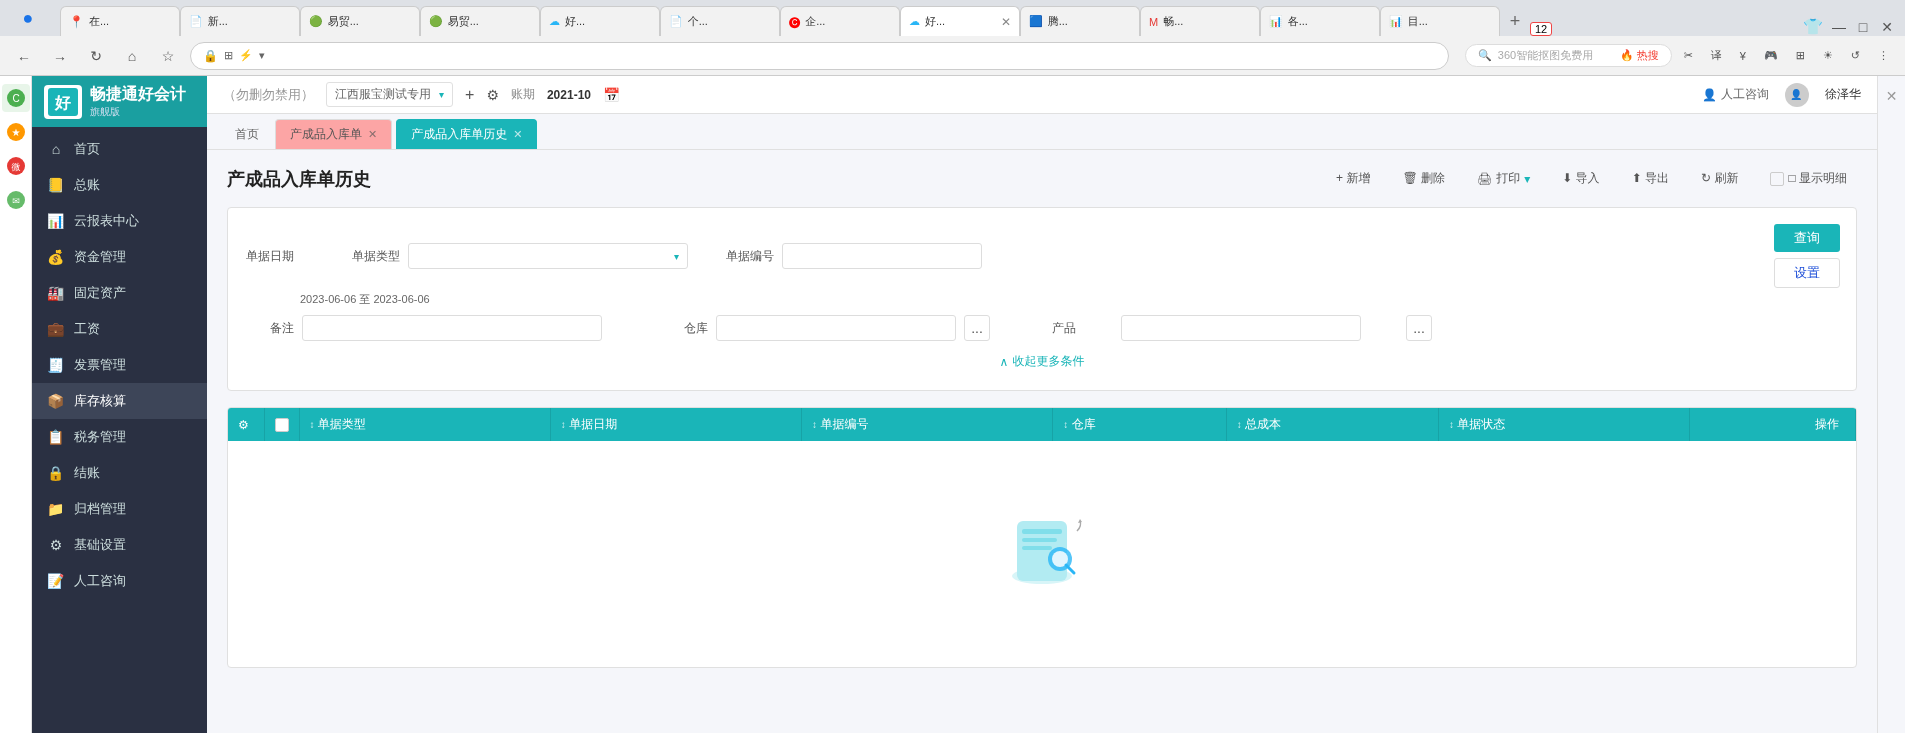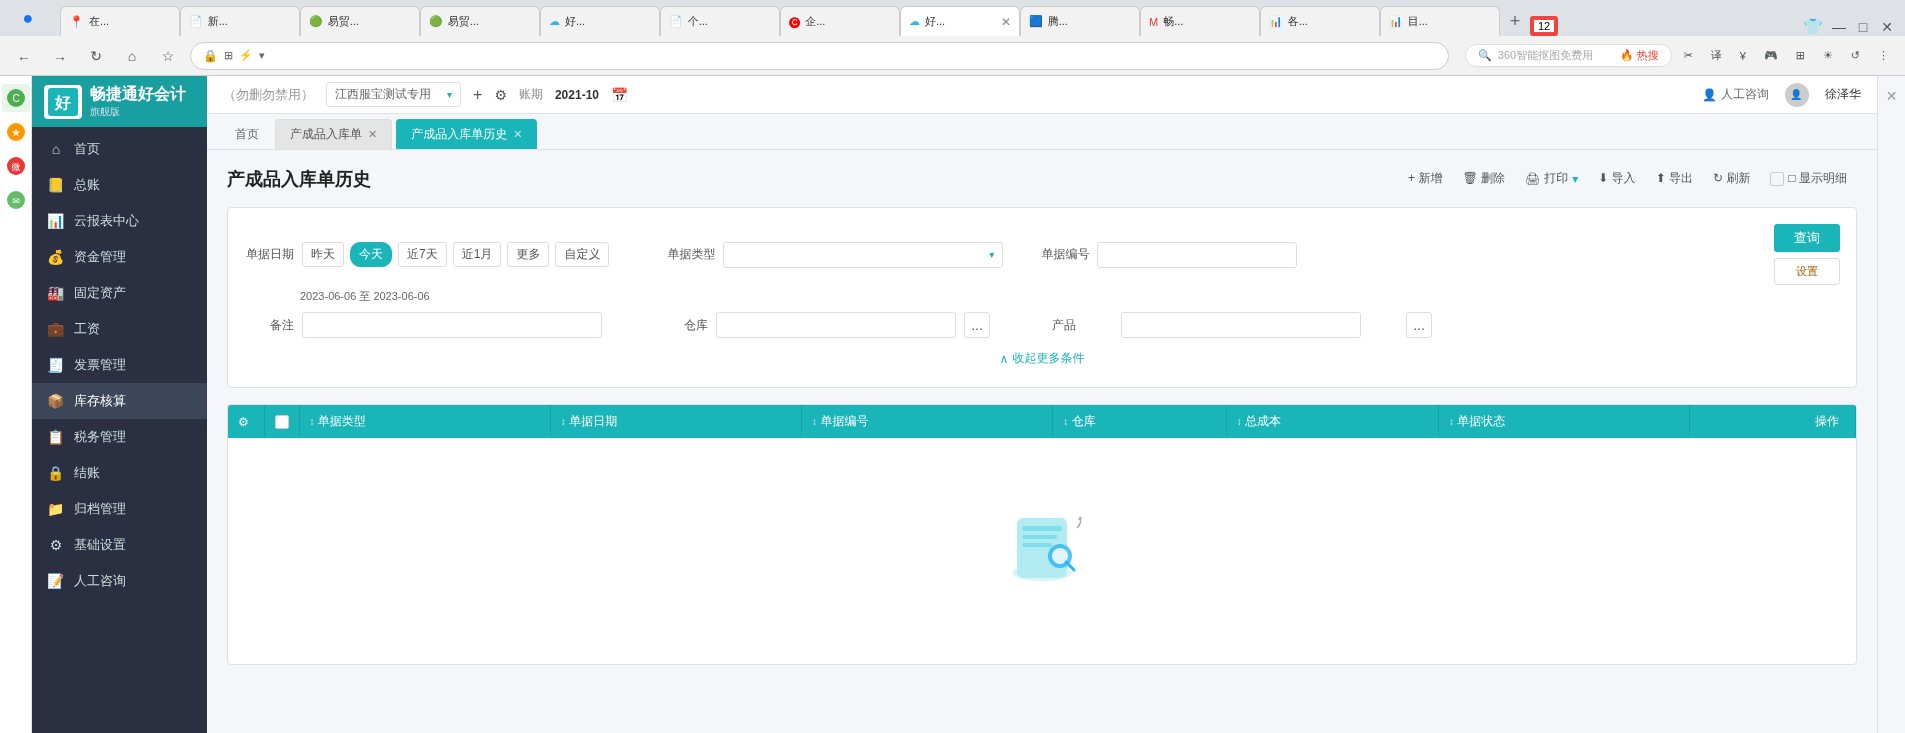--- a/index.html
+++ b/index.html
@@ -7,21 +7,21 @@
 
     
     .browser-frame { width: 1905px; height: 733px; display: flex; flex-direction: column; background: #dee1e6; }
 
     
     .tab-bar { height: 36px; background: #dee1e6; display: flex; align-items: flex-end; padding-left: 60px; gap: 0; }
     .tab { height: 30px; min-width: 120px; max-width: 180px; background: #f2f2f2; border-radius: 6px 6px 0 0; display: flex; align-items: center; padding: 0 8px; gap: 5px; font-size: 11px; color: #333; border: 1px solid #ccc; border-bottom: none; cursor: pointer; }
     .tab.active { background: #fff; z-index: 2; }
     .tab-close { margin-left: auto; color: #888; cursor: pointer; font-size: 12px; }
     .tab-new { width: 30px; height: 30px; display: flex; align-items: center; justify-content: center; font-size: 18px; color: #666; cursor: pointer; }
-    .tab-count { background: #fff; border: 4px solid #ef4444; border-radius: 3px; padding: 0 4px; font-size: 11px; }
+    .tab-count { background: #fff; border: 1px solid #ef4444; border-radius: 3px; padding: 0 4px; font-size: 11px; }
     .tab-controls { margin-left: auto; display: flex; align-items: center; gap: 8px; padding-right: 10px; }
     .win-btn { width: 16px; height: 16px; cursor: pointer; color: #555; font-size: 14px; display: flex; align-items: center; justify-content: center; }
 
     
     .address-bar { height: 40px; background: #f2f2f2; display: flex; align-items: center; padding: 0 10px; gap: 8px; border-bottom: 1px solid #ccc; }
     .nav-btn { width: 28px; height: 28px; display: flex; align-items: center; justify-content: center; color: #555; cursor: pointer; font-size: 14px; border-radius: 4px; }
     .url-bar { flex: 1; height: 28px; background: #fff; border: 1px solid #ccc; border-radius: 14px; display: flex; align-items: center; padding: 0 12px; gap: 6px; font-size: 11px; color: #333; }
     .url-text { flex: 1; color: #333; font-size: 12px; }
     .toolbar-icons { display: flex; align-items: center; gap: 6px; margin-left: 8px; }
     .toolbar-icon-btn { padding: 2px 6px; font-size: 11px; color: #555; cursor: pointer; border-radius: 3px; display: flex; align-items: center; gap: 3px; }
@@ -39,62 +39,62 @@
     .sidebar-nav { flex: 1; overflow-y: auto; padding-top: 4px; }
     .sidebar-item { display: flex; align-items: center; gap: 10px; padding: 9px 16px; color: #cdd; font-size: 13px; cursor: pointer; }
     .sidebar-item.active { background: #3d4558; color: #fff; }
     .sidebar-item-icon { width: 16px; height: 16px; display: flex; align-items: center; justify-content: center; font-size: 14px; }
 
     
     .content-area { flex: 1; background: #f5f6fa; display: flex; flex-direction: column; overflow: hidden; }
 
     
     .content-topbar { height: 38px; background: #fff; display: flex; align-items: center; padding: 0 16px; gap: 12px; border-bottom: 1px solid #e0e0e0; }
-    .org-selector { display: flex; align-items: center; gap: 16px; color: #666; font-size: 12px; cursor: pointer; padding: 3px 8px; border: 1px solid #e0e0e0; border-radius: 3px; }
+    .org-selector { display: flex; align-items: center; gap: 8px; color: #666; font-size: 12px; cursor: pointer; padding: 3px 8px; border: 1px solid #e0e0e0; border-radius: 3px; }
     .period-label { color: #888; font-size: 12px; }
     .period-value { color: #333; font-size: 12px; font-weight: bold; cursor: pointer; }
     .topbar-right { margin-left: auto; display: flex; align-items: center; gap: 16px; }
     .user-service { display: flex; align-items: center; gap: 4px; color: #666; font-size: 12px; cursor: pointer; }
     .user-avatar { width: 24px; height: 24px; background: #ccc; border-radius: 50%; display: flex; align-items: center; justify-content: center; font-size: 10px; }
     .user-name { color: #333; font-size: 12px; }
 
     
     .breadcrumb-bar { height: 36px; background: #f5f6fa; display: flex; align-items: flex-end; padding-left: 16px; gap: 0; border-bottom: 1px solid #e0e0e0; }
     .breadcrumb-home { color: #666; font-size: 12px; padding: 6px 12px; cursor: pointer; }
-    .page-tab { height: 30px; padding: 0 14px; display: flex; align-items: center; gap: 6px; font-size: 12px; cursor: pointer; border-radius: 4px 4px 0 0; border: 1px solid #ddd; border-bottom: none; background: #e5e5e5; color: #555; margin-left: 4px; }
+    .page-tab { height: 30px; padding: 0 14px; display: flex; align-items: center; gap: 6px; font-size: 12px; cursor: pointer; border-radius: 4px 4px 0 0; border: 1px solid #ddd; border-bottom: none; background: #fca5a5; color: #555; margin-left: 4px; }
     .page-tab.active { background: #1ab5b8; color: #fff; border-color: #1ab5b8; }
     .page-tab-close { font-size: 11px; opacity: 0.7; }
 
     
     .page-content { flex: 1; padding: 16px 20px; overflow-y: auto; }
     .page-title { font-size: 18px; color: #222; font-weight: bold; margin-bottom: 16px; }
 
     
-    .toolbar { display: flex; align-items: center; gap: 0; margin-bottom: 16px; justify-content: flex-end; }
+    .toolbar { display: flex; align-items: center; gap: 12px; margin-bottom: 16px; justify-content: flex-end; }
     .toolbar-btn { display: flex; align-items: center; gap: 4px; padding: 4px 10px; border: none; background: none; color: #555; font-size: 12px; cursor: pointer; border-radius: 3px; }
     .show-col-btn { display: flex; align-items: center; gap: 4px; padding: 4px 10px; background: none; border: none; color: #555; font-size: 12px; cursor: pointer; }
 
     
     .search-form { background: #fff; border: 1px solid #e0e0e0; border-radius: 4px; padding: 16px; margin-bottom: 16px; }
     .search-row { display: flex; align-items: center; gap: 16px; margin-bottom: 12px; }
     .search-field { display: flex; align-items: center; gap: 8px; }
     .search-label { color: #555; font-size: 12px; white-space: nowrap; min-width: 50px; text-align: right; }
     .date-filter { display: flex; align-items: center; gap: 6px; font-size: 12px; }
     .date-btn { padding: 3px 8px; border: 1px solid #ddd; border-radius: 3px; cursor: pointer; color: #555; background: #fff; font-size: 12px; }
     .date-btn.active { background: #1ab5b8; color: #fff; border-color: #1ab5b8; border-radius: 10px; }
     .date-range { color: #666; font-size: 11px; margin-top: 2px; }
     .select-input { height: 26px; border: 1px solid #ddd; border-radius: 3px; padding: 0 8px; font-size: 12px; color: #555; background: #fff; display: flex; align-items: center; gap: 80px; min-width: 280px; cursor: pointer; }
     .select-arrow { color: #1ab5b8; font-size: 10px; }
     .text-input { height: 26px; border: 1px solid #ddd; border-radius: 3px; padding: 0 8px; font-size: 12px; color: #555; background: #fff; min-width: 200px; }
     .ellipsis-btn { width: 26px; height: 26px; border: 1px solid #ddd; border-radius: 3px; background: #fff; cursor: pointer; display: flex; align-items: center; justify-content: center; color: #555; font-size: 14px; }
     .search-row2 { display: flex; align-items: flex-start; gap: 16px; margin-bottom: 8px; }
     .collapse-row { display: flex; justify-content: center; padding: 4px; }
     .collapse-btn { color: #1ab5b8; font-size: 12px; cursor: pointer; display: flex; align-items: center; gap: 4px; }
     .query-btn { background: #1ab5b8; color: #fff; border: none; padding: 5px 20px; border-radius: 3px; font-size: 13px; cursor: pointer; }
-    .settings-btn { background: #fff; color: #a16207; border: 1px solid #ddd; padding: 5px 16px; border-radius: 3px; font-size: 11px; cursor: pointer; }
+    .settings-btn { background: #fff; color: #1d4ed8; border: 1px solid #ddd; padding: 5px 16px; border-radius: 3px; font-size: 13px; cursor: pointer; }
 
     
     .data-table { width: 100%; border-collapse: collapse; font-size: 12px; }
     .table-header { background: #1ab5b8; color: #fff; }
     .table-header th { padding: 8px 10px; text-align: left; font-weight: normal; font-size: 12px; white-space: nowrap; border-right: 1px solid #17a3a6; }
     .table-header th:first-child { width: 36px; }
     .sort-icon { font-size: 10px; opacity: 0.8; }
     .gear-th { width: 36px; text-align: center; }
     .checkbox-th { width: 30px; text-align: center; }
 
@@ -367,28 +367,20 @@
             </div>
           </div>
         </div>
 
         <div class="search-form">
 
           <div class="search-row">
 
             <div class="search-field">
               <span class="search-label">单据日期</span>
-              <div class="date-filter">
-                <button class="date-btn">昨天</button>
-                <button class="date-btn active">今天</button>
-                <button class="date-btn">近7天</button>
-                <button class="date-btn">近1月</button>
-                <button class="date-btn">更多</button>
-                <button class="date-btn">自定义</button>
-              </div>
             </div>
 
             <div class="search-field" style="margin-left:40px;">
               <span class="search-label">单据类型</span>
               <div class="select-input">
                 <span style="flex:1;"></span>
                 <span class="select-arrow">▾</span>
               </div>
             </div>
 

